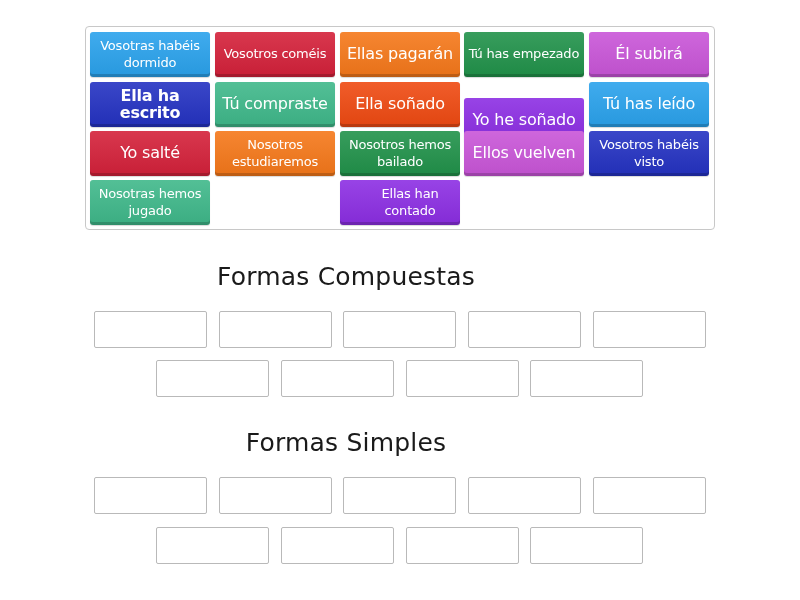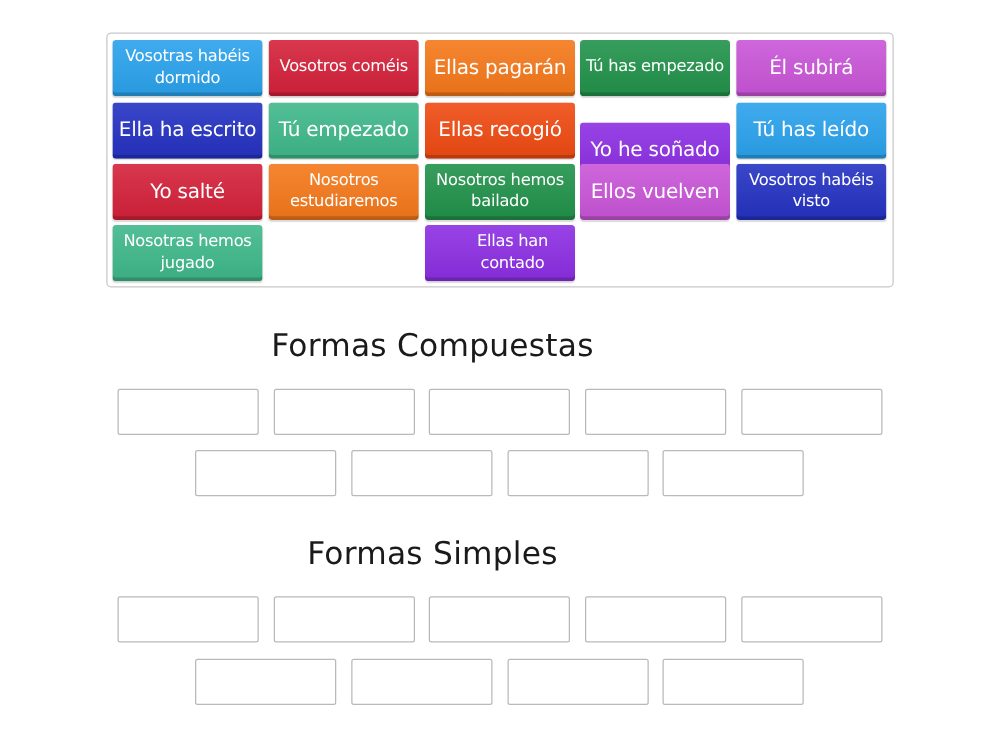--- a/index.html
+++ b/index.html
@@ -53,23 +53,23 @@
 <body>
 
 <div class="tile-bank">
 
   <div class="tile" style="left: 4px; top: 5px; background-color: rgb(42, 162, 236);">Vosotras habéis dormido</div>
   <div class="tile" style="left: 129px; top: 5px; background-color: rgb(212, 33, 58);">Vosotros coméis</div>
   <div class="tile big" style="left: 254px; top: 5px; background-color: rgb(245, 120, 26);">Ellas pagarán</div>
   <div class="tile" style="left: 378px; top: 5px; background-color: rgb(33, 146, 74);">Tú has empezado</div>
   <div class="tile big" style="left: 503px; top: 5px; background-color: rgb(201, 85, 216);">Él subirá</div>
 
-  <div class="tile big" style="left: 4px; top: 55px; background-color: rgb(36, 50, 194);">Ella ha escrito</div>
-  <div class="tile big" style="left: 129px; top: 55px; background-color: rgb(63, 184, 138);">Tú empezado</div>
-  <div class="tile big" style="left: 254px; top: 55px; background-color: rgb(239, 74, 18);">Ellas recogió</div>
+  <div class="tile big" style="left: 4px; top: 55px; background-color: rgb(36, 50, 194); font-weight: bold;">Ella ha escrito</div>
+  <div class="tile big" style="left: 129px; top: 55px; background-color: rgb(63, 184, 138);">Tú compraste</div>
+  <div class="tile big" style="left: 254px; top: 55px; background-color: rgb(239, 74, 18);">Ella soñado</div>
   <div class="tile big" style="left: 378px; top: 55px; background-color: rgb(140, 46, 227); margin-top: 16px;">Yo he soñado</div>
   <div class="tile big" style="left: 503px; top: 55px; background-color: rgb(42, 162, 236);">Tú has leído</div>
 
   <div class="tile" style="left: 129px; top: 104px; background-color: rgb(245, 120, 26);">Nosotros estudiaremos</div>
   <div class="tile big" style="left: 4px; top: 104px; background-color: rgb(212, 33, 58);">Yo salté</div>
   <div class="tile" style="left: 254px; top: 104px; background-color: rgb(33, 146, 74);">Nosotros hemos bailado</div>
   <div class="tile big" style="left: 378px; top: 104px; background-color: rgb(201, 85, 216);">Ellos vuelven</div>
   <div class="tile" style="left: 503px; top: 104px; background-color: rgb(36, 50, 194);">Vosotros habéis visto</div>
 
   <div class="tile" style="left: 4px; top: 153px; background-color: rgb(63, 184, 138);">Nosotras hemos jugado</div>

